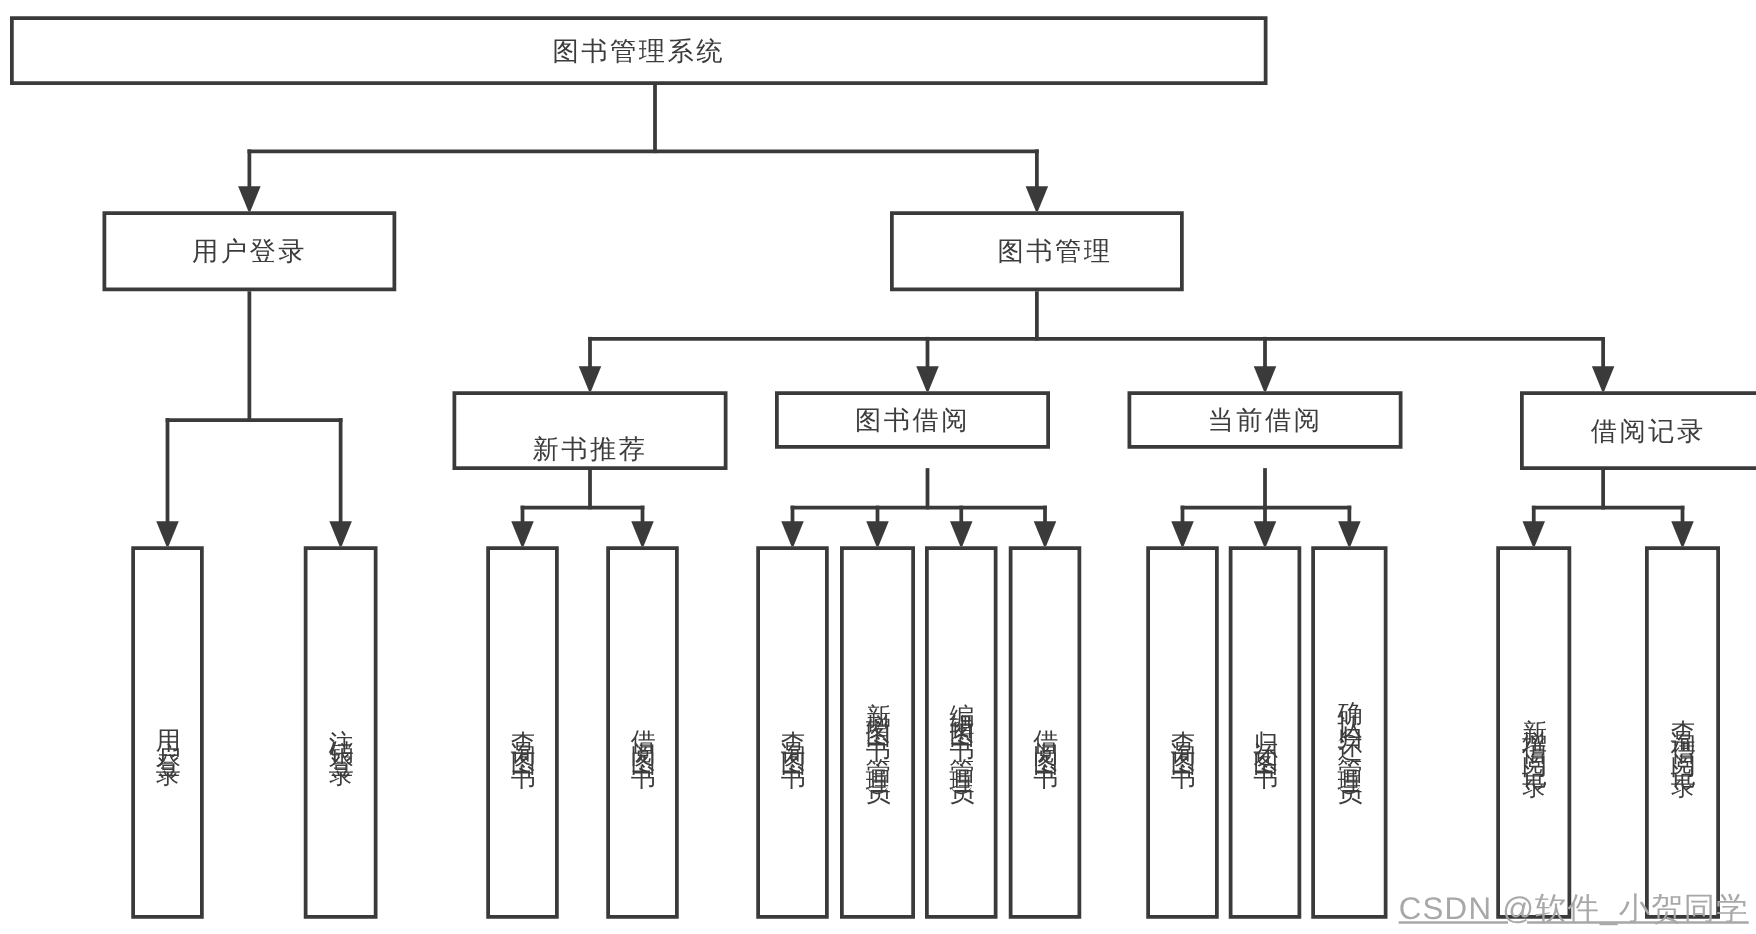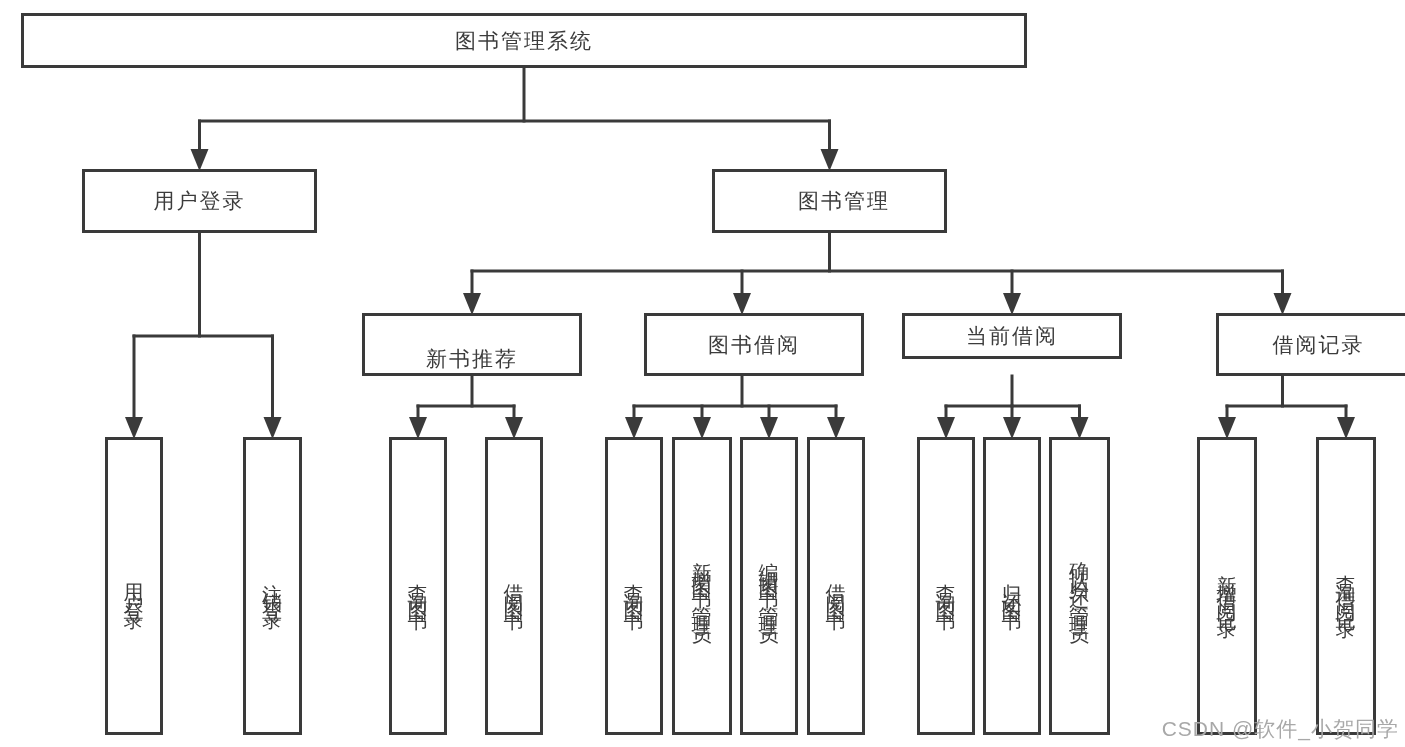--- a/index.html
+++ b/index.html
@@ -45,24 +45,25 @@
     text-orientation: mixed;
     font-size: 20px;
     letter-spacing: 9px;
     line-height: 1;
     white-space: normal;
   }
   .watermark {
     position: absolute;
     right: 6px;
     bottom: 4px;
-    font-size: 21px;
+    font-size: 25px;
     letter-spacing: 1px;
     color: var(--watermark-color, #a8a8a8);
     pointer-events: none;
+    text-decoration: underline;
   }
 </style>
 </head>
 <body>
 
 <div id="stage" style="--line-color: #3a3a3a; --text-color: #3c3c3c; --box-bg: #ffffff; --page-bg: #ffffff; --watermark-color: #a8a8a8;">
   <svg id="connectors" xmlns="http://www.w3.org/2000/svg">
       <line x1="524" y1="68" x2="524" y2="121"></line>
       <line x1="199.5" y1="121" x2="829.5" y2="121"></line>
       <line x1="199.5" y1="121" x2="199.5" y2="155"></line>
@@ -110,33 +111,33 @@
       <line x1="1079.5" y1="406" x2="1079.5" y2="423"></line>
       <polygon points="1070.5,417 1088.5,417 1079.5,439"></polygon>
       <line x1="1282.5" y1="376" x2="1282.5" y2="406"></line>
       <line x1="1227" y1="406" x2="1346" y2="406"></line>
       <line x1="1227" y1="406" x2="1227" y2="423"></line>
       <polygon points="1218,417 1236,417 1227,439"></polygon>
       <line x1="1346" y1="406" x2="1346" y2="423"></line>
       <polygon points="1337,417 1355,417 1346,439"></polygon>
     </svg>
   <div id="nodes">
-      <div class="box" style="left: 21px; top: 13px; width: 1006px; height: 55px; text-align: right;">
+      <div class="box" style="left: 8px; top: 13px; width: 1006px; height: 55px; text-align: right;">
         <span class="label">图书管理系统</span>
       </div>
       <div class="box" style="left: 82px; top: 169px; width: 235px; height: 64px;">
         <span class="label">用户登录</span>
       </div>
       <div class="box" style="left: 712px; top: 169px; width: 235px; height: 64px; padding-left: 29px;">
         <span class="label">图书管理</span>
       </div>
       <div class="box" style="left: 362px; top: 313px; width: 220px; height: 63px; align-items: flex-end;">
         <span class="label">新书推荐</span>
       </div>
-      <div class="box" style="left: 644px; top: 313px; width: 220px; height: 63px;">
+      <div class="box" style="left: 620px; top: 313px; width: 220px; height: 46px;">
         <span class="label">图书借阅</span>
       </div>
       <div class="box" style="left: 902px; top: 313px; width: 220px; height: 46px;">
         <span class="label">当前借阅</span>
       </div>
       <div class="box" style="left: 1216px; top: 313px; width: 205px; height: 63px;">
         <span class="label">借阅记录</span>
       </div>
       <div class="box vcol" style="left: 105px; top: 437px; width: 58px; height: 298px;">
         <span class="label">用户登录</span>

